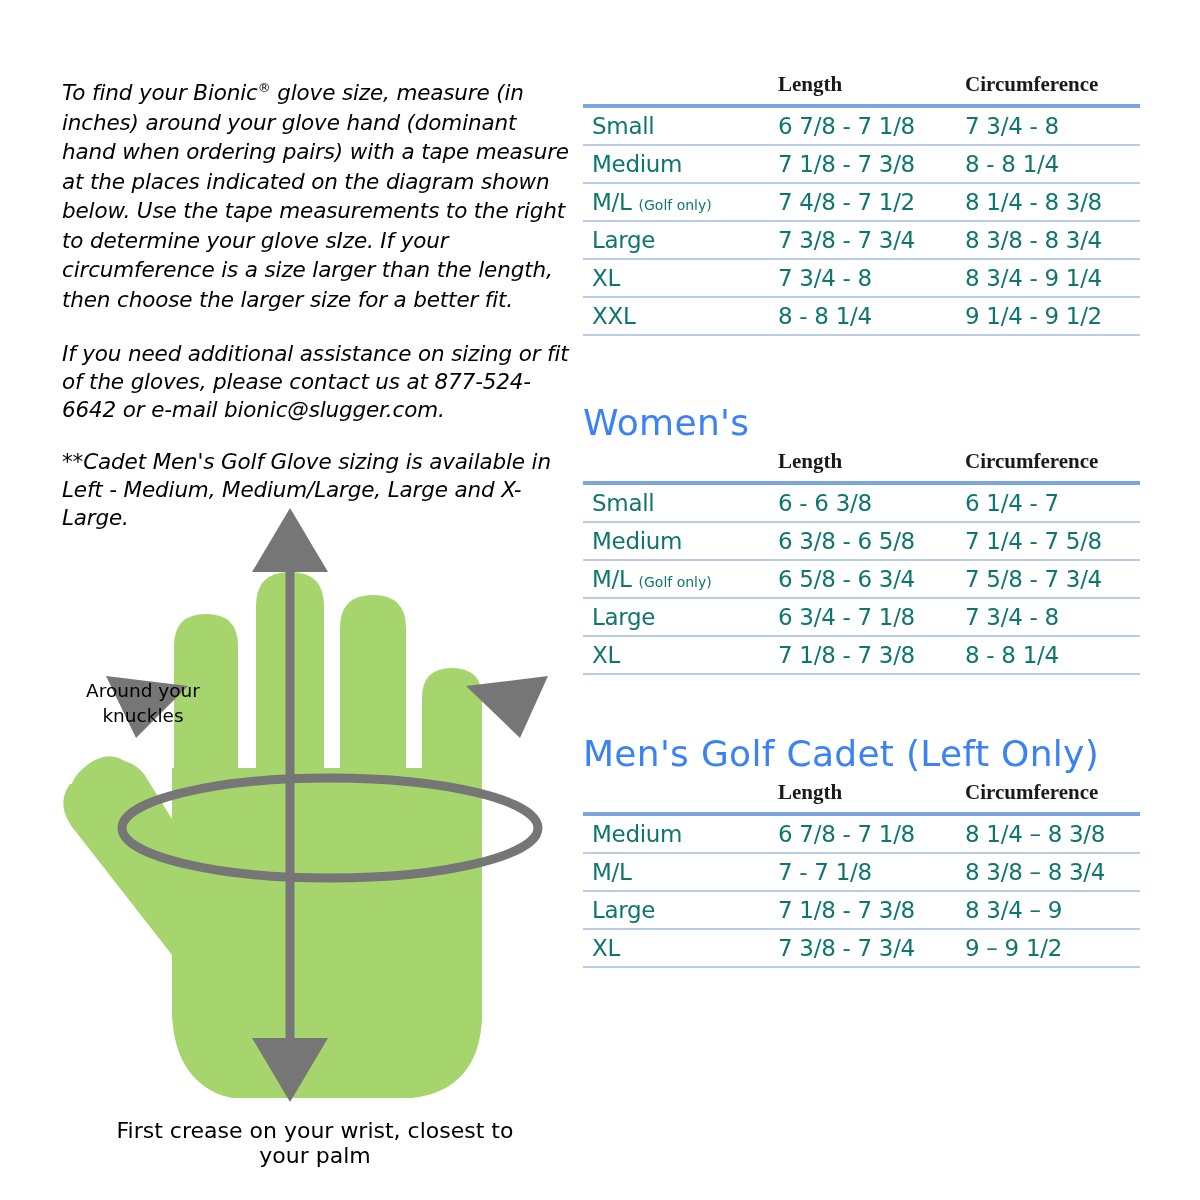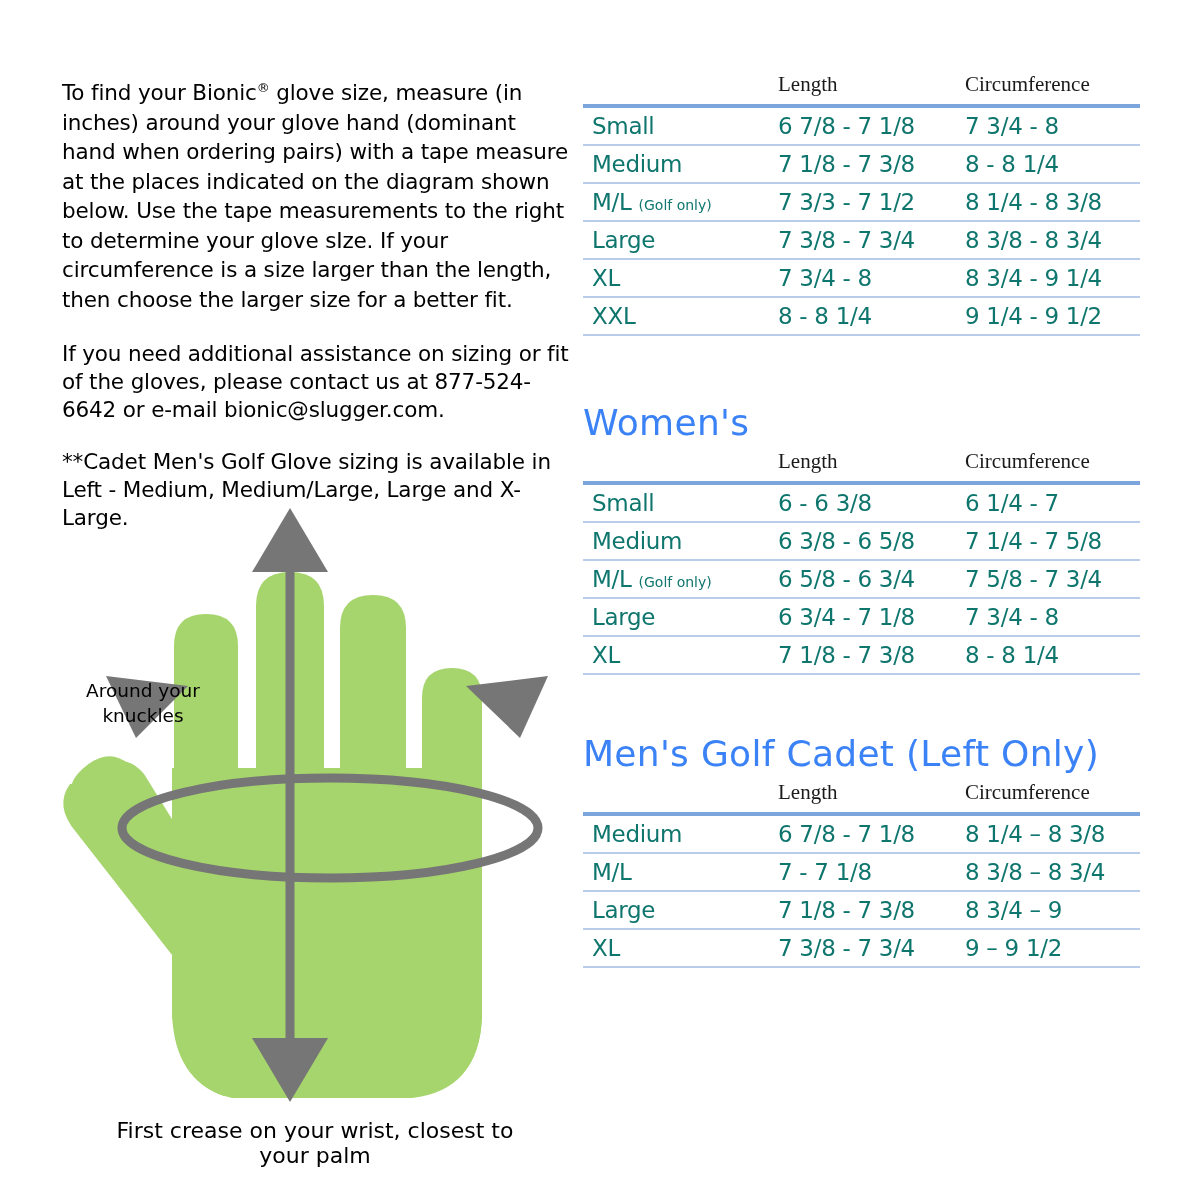--- a/index.html
+++ b/index.html
@@ -15,20 +15,21 @@
     color: #111111;
     overflow: hidden;
   }
 
   
   .left-col {
     position: absolute;
     left: 62px;
     top: 78px;
     width: 510px;
+    font-style: italic;
   }
   .intro-para {
     font-family: "DejaVu Sans", sans-serif;
     font-size: 21.5px;
     line-height: 29.5px;
     color: #000000;
     margin: 0 0 26px 0;
     letter-spacing: -0.15px;
   }
   .intro-para.tight {
@@ -105,21 +106,21 @@
     width: 557px;
     table-layout: fixed;
   }
   table.size-table col.c-size { width: 195px; }
   table.size-table col.c-len  { width: 187px; }
   table.size-table col.c-circ { width: 175px; }
 
   table.size-table thead th {
     font-family: "Liberation Serif", "DejaVu Serif", serif;
     font-size: 21px;
-    font-weight: 400;
+    font-weight: 700;
     color: #1a1a1a;
     text-align: left;
     padding: 0 0 7px 0;
     border: none;
     vertical-align: bottom;
   }
   table.size-table thead th.blank { padding: 0; }
   table.size-table thead tr { border-bottom: 4px solid #7da5dd; }
 
   table.size-table tbody td {
@@ -226,21 +227,21 @@
           <td class="val">6 7/8 - 7 1/8</td>
           <td class="val">7 3/4 - 8</td>
         </tr>
         <tr>
           <td><span>Medium</span> <span class="note"></span></td>
           <td class="val">7 1/8 - 7 3/8</td>
           <td class="val">8 - 8 1/4</td>
         </tr>
         <tr>
           <td><span>M/L</span> <span class="note">(Golf only)</span></td>
-          <td class="val">7 3/3 - 7 1/2</td>
+          <td class="val">7 4/8 - 7 1/2</td>
           <td class="val">8 1/4 - 8 3/8</td>
         </tr>
         <tr>
           <td><span>Large</span> <span class="note"></span></td>
           <td class="val">7 3/8 - 7 3/4</td>
           <td class="val">8 3/8 - 8 3/4</td>
         </tr>
         <tr>
           <td><span>XL</span> <span class="note"></span></td>
           <td class="val">7 3/4 - 8</td>

